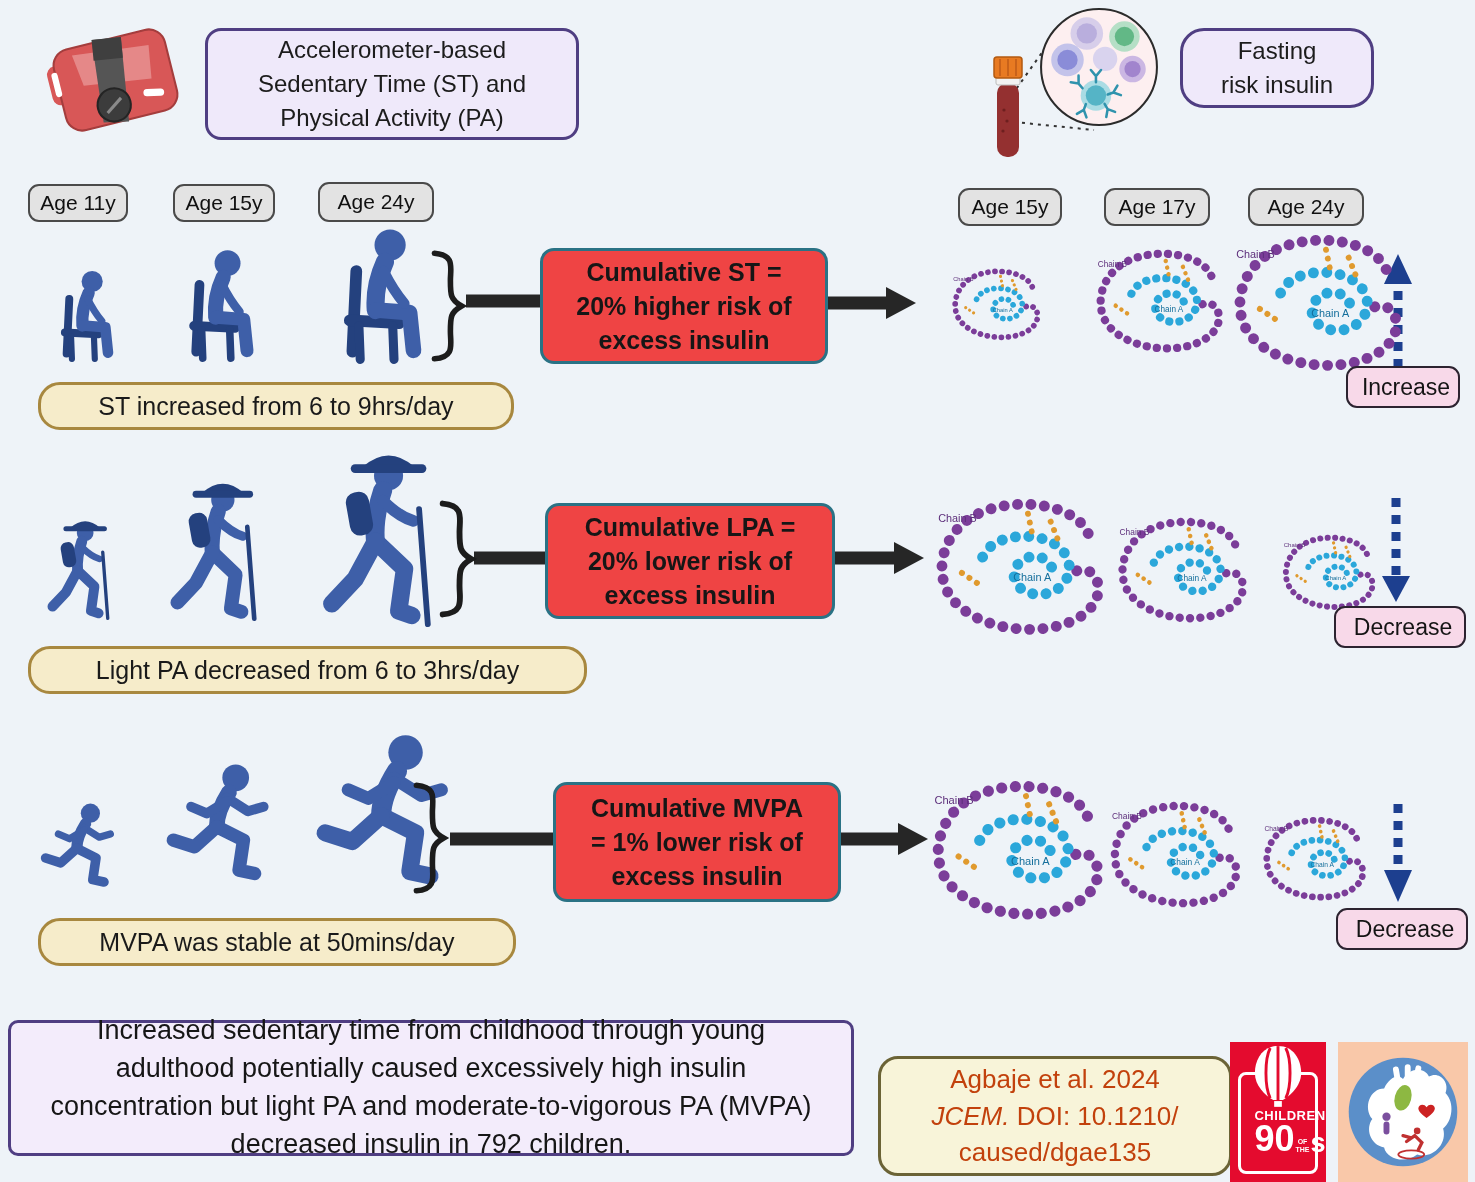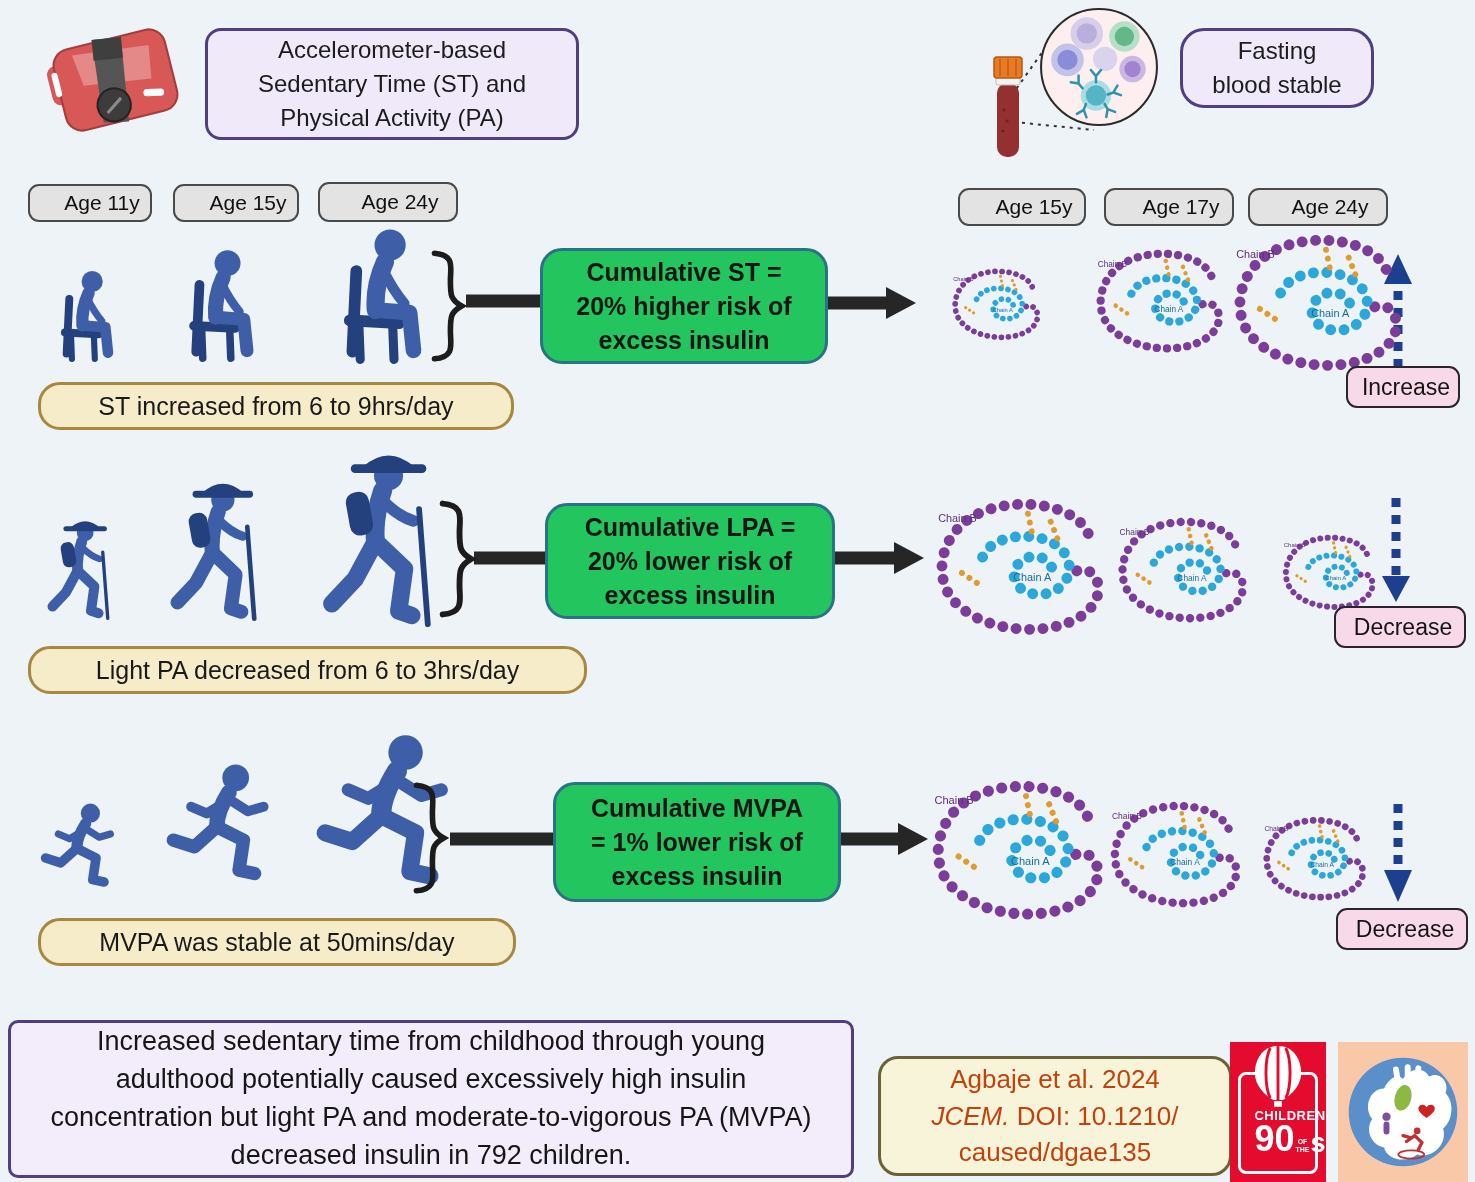--- a/index.html
+++ b/index.html
@@ -4,22 +4,22 @@
 <style>
   html,body{margin:0;padding:0;}
   body{font-family:"Liberation Sans",sans-serif;background:#dfe6ee;}
   .canvas{position:relative;width:1475px;height:1182px;background:#eef3f8;overflow:hidden;}
   .abs{position:absolute;}
   .layer{position:absolute;left:0;top:0;pointer-events:none;}
   .pbox{background:#efe9fa;border:3px solid #4f3e82;border-radius:16px;color:#1c1c1c;
         display:flex;flex-direction:column;align-items:center;justify-content:center;
         font-size:24px;line-height:1.42;text-align:center;}
   .pill{background:#e3e3e3;border:2px solid #4a4a4a;border-radius:11px;color:#111;
-        display:flex;align-items:center;justify-content:center;font-size:21px;padding-left:24px;}
-  .bluebox{background:#22c55e;border:3px solid #2a7285;border-radius:22px;color:#161616;
+        display:flex;align-items:center;justify-content:center;font-size:21px;}
+  .bluebox{background:#ef4444;border:3px solid #2a7285;border-radius:14px;color:#161616;
         display:flex;flex-direction:column;align-items:center;justify-content:center;
         font-weight:bold;font-size:25px;line-height:1.36;text-align:left;}
   .tanlabel{background:#f6ecca;border:3.5px solid #a8883f;border-radius:22px;color:#1a1a1a;
         display:flex;align-items:center;justify-content:center;font-size:25px;font-weight:500;}
   .pinkbox{background:#f8d9e9;border:2.5px solid #2c2330;border-radius:11px;color:#141414;
         display:flex;align-items:center;justify-content:center;font-size:23px;padding-left:6px;}
   .summary{background:#f3ecfb;border:3.5px solid #4f3e82;border-radius:10px;color:#161616;
         display:flex;align-items:center;justify-content:center;text-align:center;
         font-size:27px;line-height:1.4;padding:10px 26px;box-sizing:border-box;}
   .citation{background:#f8f4d9;border:3px solid #6b6336;border-radius:20px;color:#c2410c;
@@ -178,21 +178,21 @@
           <path d="M0,9 V3 M0,3 L-5,-3 M0,3 L5,-3"></path>
         </g>
       <g transform="translate(70,104) rotate(150)">
           <path d="M0,9 V3 M0,3 L-5,-3 M0,3 L5,-3"></path>
         </g>
     </g>
   </svg>
 
   <div class="abs pbox" style="left:1180px;top:28px;width:188px;height:74px;border-radius:24px">
     <div>Fasting</div>
-    <div>blood stable</div>
+    <div>risk insulin</div>
   </div>
 
   <div class="abs pill" style="left:28px;top:184px;width:96px;height:34px">
       <span>Age 11y</span>
     </div>
   <div class="abs pill" style="left:173px;top:184px;width:98px;height:34px">
       <span>Age 15y</span>
     </div>
   <div class="abs pill" style="left:318px;top:182px;width:112px;height:36px">
       <span>Age 24y</span>
@@ -308,21 +308,21 @@
       <use href="#sym-molecule"></use>
     </svg>
 
   <div class="abs pinkbox" style="left:1336px;top:908px;width:122px;height:38px">
       <span>Decrease</span>
     </div>
   <div class="abs tanlabel" style="left:38px;top:918px;width:472px;height:42px">
       <span>MVPA was stable at 50mins/day</span>
     </div>
 
-  <div class="abs summary" style="left:8px;top:1020px;width:846px;height:158px">
+  <div class="abs summary" style="left:8px;top:1020px;width:846px;height:136px">
     <span>Increased sedentary time from childhood through young adulthood potentially caused excessively high insulin concentration but light PA and moderate-to-vigorous PA (MVPA) decreased insulin in 792 children.</span>
   </div>
 
   <div class="abs citation" style="left:878px;top:1056px;width:348px;height:114px">
     <div>Agbaje et al. 2024</div>
     <div>
       <span style="font-style:italic">JCEM.</span><span> DOI: 10.1210/</span>
     </div>
     <div>caused/dgae135</div>
   </div>

